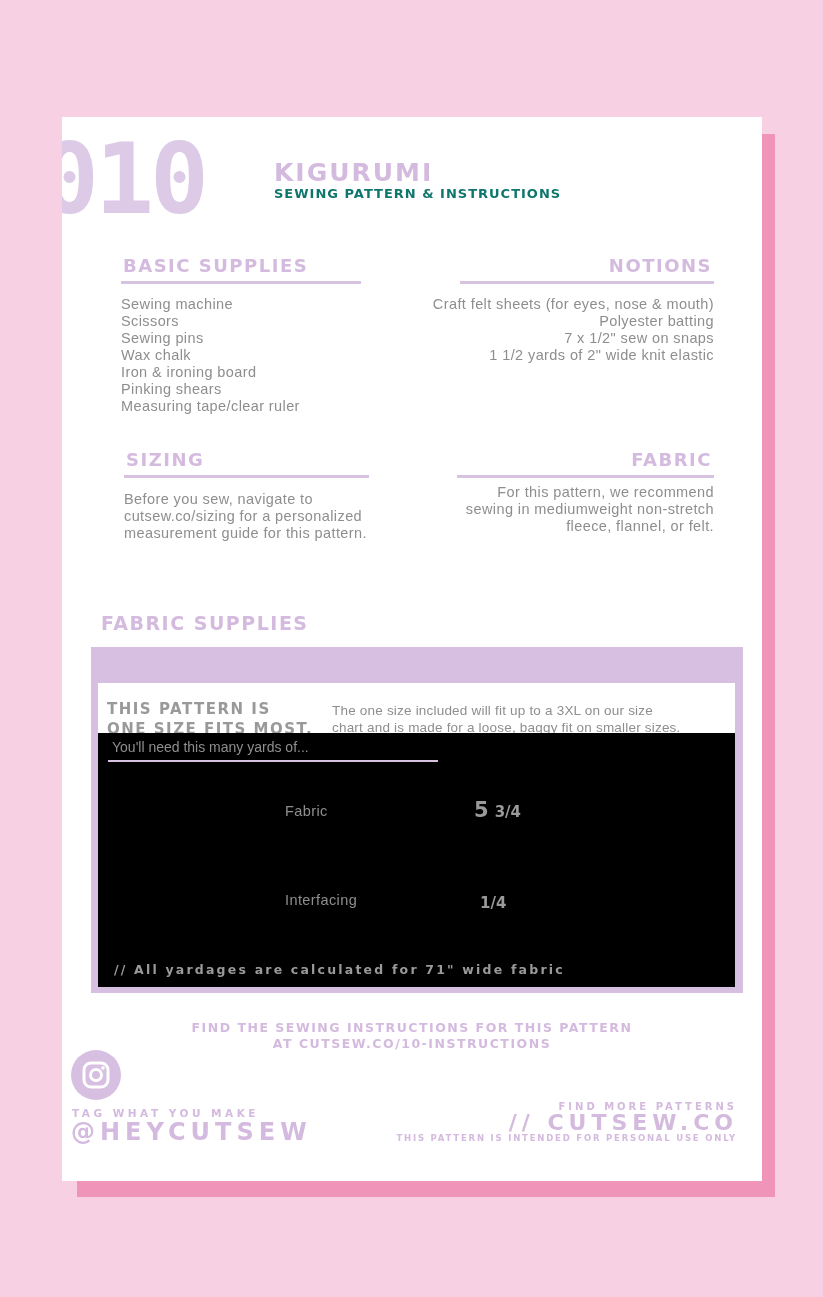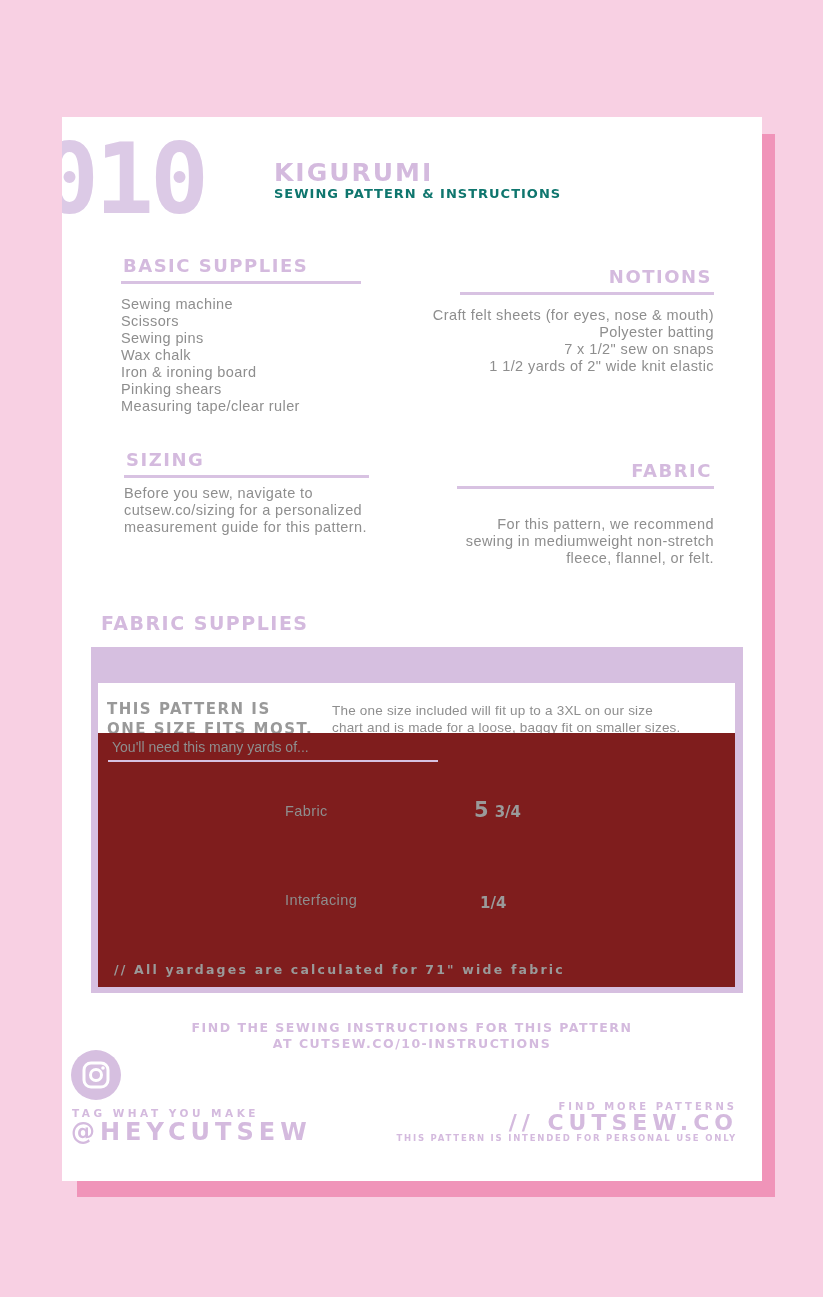--- a/index.html
+++ b/index.html
@@ -70,21 +70,21 @@
       position: absolute;
     }
     .section-head {
       font-size: 18px;
       line-height: 22px;
       letter-spacing: 1.5px;
       color: #d4bade;
       padding: 0 2px 4px 2px;
       border-bottom: 3px solid #d8c2e2;
     }
-    .section.right .section-head { text-align: right; margin-top: 11px; }
+    .section.right .section-head { text-align: right; }
     .section-body {
       font-family: "Liberation Sans", sans-serif;
       font-size: 14.5px;
       line-height: 17px;
       color: #8e8e8e;
       letter-spacing: 0.4px;
       margin-top: 12px;
     }
     .section.right .section-body { text-align: right; }
     .section-body .line { display: block; white-space: nowrap; }
@@ -114,21 +114,21 @@
       height: 89px;
       background: #fff;
       margin-top: 29px;
     }
     .inner-bottom {
       position: absolute;
       left: 7px;
       top: 86px;
       width: 637px;
       height: 254px;
-      background: #7f1d1d;
+      background: #000000;
     }
     .one-size {
       position: absolute;
       left: 9px;
       top: 16px;
       font-size: 15px;
       line-height: 20px;
       letter-spacing: 1.5px;
       color: #999999;
     }
@@ -292,30 +292,30 @@
     <div class="section-body" style="margin-left:-60px;">
       <span class="line">Craft felt sheets (for eyes, nose &amp; mouth)</span>
       <span class="line">Polyester batting</span>
       <span class="line">7 x 1/2" sew on snaps</span>
       <span class="line">1 1/2 yards of 2" wide knit elastic</span>
     </div>
   </div>
 
   <div class="section left" style="left:62px; top:332px; width:245px;">
     <div class="section-head heavy">SIZING</div>
-    <div class="section-body" style="margin-top:7px;">
+    <div class="section-body" style="margin-top:13px;">
       <span class="line">Before you sew, navigate to</span>
       <span class="line">cutsew.co/sizing for a personalized</span>
       <span class="line">measurement guide for this pattern.</span>
     </div>
   </div>
 
   <div class="section right" style="left:395px; top:332px; width:257px;">
     <div class="section-head heavy">FABRIC</div>
-    <div class="section-body" style="margin-top:27px;">
+    <div class="section-body" style="margin-top:6px;">
       <span class="line">For this pattern, we recommend</span>
       <span class="line">sewing in mediumweight non-stretch</span>
       <span class="line">fleece, flannel, or felt.</span>
     </div>
   </div>
 
   <div class="fabric-supplies-title heavy">FABRIC SUPPLIES</div>
 
   <div class="outer-box">
     <div class="inner-top">

